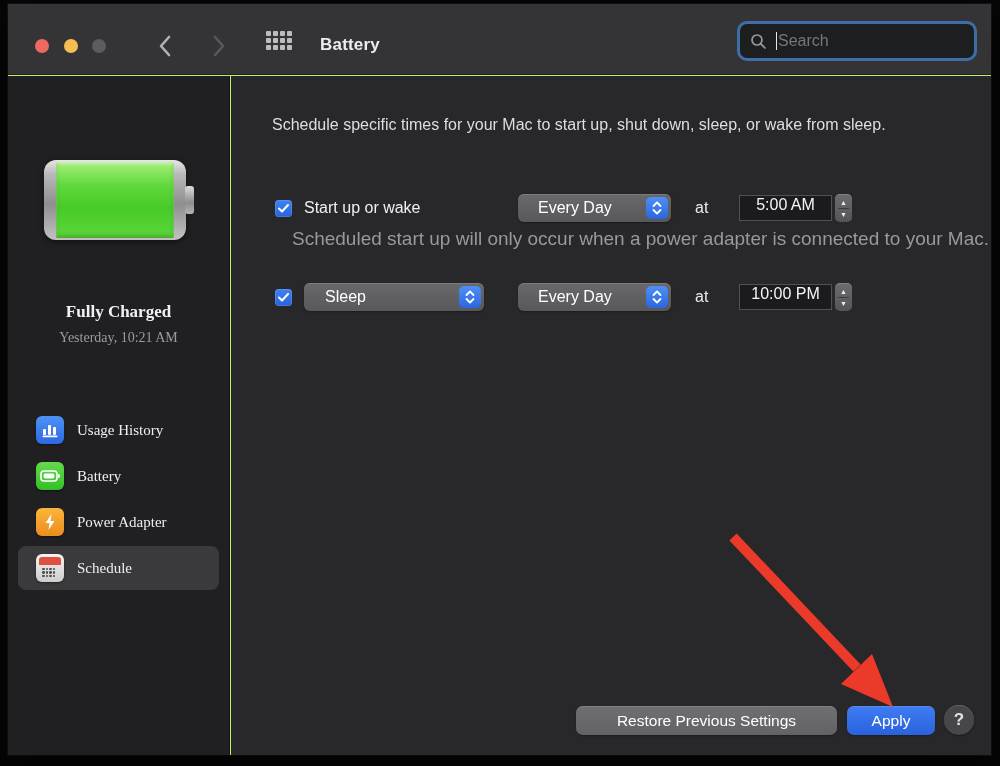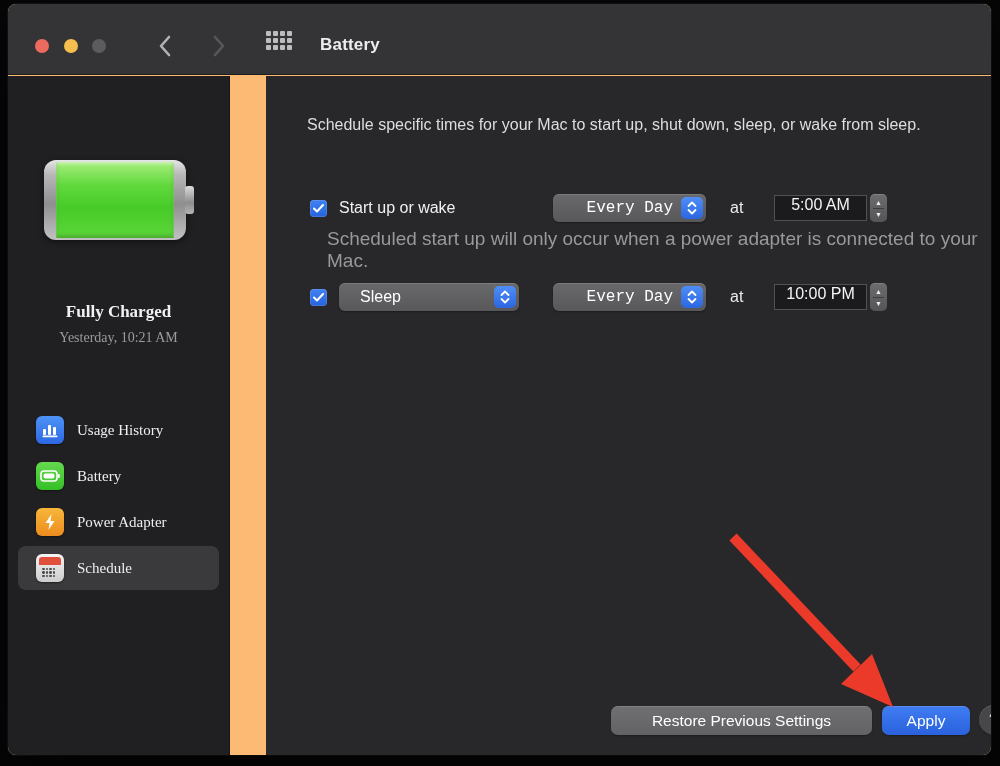--- a/index.html
+++ b/index.html
@@ -15,21 +15,21 @@
     position:absolute; inset:0;
     background:
       radial-gradient(120px 30px at 120px 762px, #3a3a3c55, transparent 70%),
       radial-gradient(160px 30px at 520px 764px, #4a4a4c44, transparent 70%),
       radial-gradient(200px 60px at 900px 10px, #55555733, transparent 70%),
       radial-gradient(150px 40px at 650px 4px, #4444.4633, transparent 70%),
       #0a0a0b;
   }
   .window {
     position:absolute; left:8px; top:4px; width:983px; height:751px;
-    background:#fdba74; border-radius:8px; overflow:hidden;
+    background:#bef264; border-radius:0; overflow:hidden;
     box-shadow:0 20px 60px rgba(0,0,0,.7), 0 0 0 1px rgba(255,255,255,.06);
   }
   
   .titlebar {
     position:absolute; left:0; top:0; right:0; height:71px;
     background:#343437; border-bottom:1px solid #1d1d1f;
   }
   .traffic { position:absolute; top:35px; width:14px; height:14px; border-radius:50%; }
   .tl-close { left:27px;  background:#ed6a5f; }
   .tl-min   { left:56px;  background:#f5bf4f; }
@@ -91,41 +91,41 @@
   .ic-usage { background:linear-gradient(180deg,#4d93f7,#2d68e2); }
   .ic-batt  { background:linear-gradient(180deg,#66d94f,#34bf26); }
   .ic-power { background:linear-gradient(180deg,#f8b63a,#ec8c1e); }
   .ic-sched { background:linear-gradient(180deg,#f4f4f4,#cdcdcd); overflow:hidden; }
   .ic-sched .cal-top { position:absolute; left:3px; right:3px; top:3px; height:8px;
     border-radius:3px 3px 0 0; background:#e1503c; }
   .ic-sched .cal-dots { position:absolute; left:6px; top:14px; width:13px; height:9px;
     display:grid; grid-template-columns:repeat(4,1fr); grid-template-rows:repeat(3,1fr); gap:1px; }
   .ic-sched .cal-dots span { background:#4c4c4e; border-radius:50%; }
   
-  .content { position:absolute; left:223px; top:72px; right:0; bottom:0; background:#28282a;margin-left:35px; }
+  .content { position:absolute; left:223px; top:72px; right:0; bottom:0; background:#28282a; }
   .desc { position:absolute; left:41px; top:38px; width:690px;
     font-size:16px; line-height:22px; color:#dededf; }
   .sched-row { position:absolute; height:28px; }
   .row-1 { left:41px; top:118px; right:0; }
   .row-2 { left:41px; top:207px; right:0; }
   .checkbox {
     position:absolute; left:3px; top:6px; width:17px; height:17px; border-radius:4px;
     background:linear-gradient(180deg,#3f82f3,#2763dc);
     display:flex; align-items:center; justify-content:center;
     box-shadow:inset 0 0 0 .5px rgba(255,255,255,.25);
   }
   .row-label { position:absolute; left:32px; top:5px; font-size:16px; color:#f0f0f1; }
   .popup {
     position:absolute; top:0; height:28px; border-radius:6px;
     background:linear-gradient(180deg,#69696c,#58585b);
     box-shadow:inset 0 .5px 0 rgba(255,255,255,.25), 0 1px 2px rgba(0,0,0,.35);
     display:flex; align-items:center; color:#ffffff; font-size:16px;
   }
   .popup .popup-label { flex:1; padding:0 8px 0 13px; white-space:nowrap; }
-  .popup.centered .popup-label { text-align:right; padding-left:2px;font-family:Liberation Mono, monospace; }
+  .popup.centered .popup-label { text-align:left; padding-left:20px; }
   .popup-cap {
     width:22px; height:22px; margin-right:3px; border-radius:5px; flex:0 0 auto;
     background:linear-gradient(180deg,#4f8ef6,#2b66e0);
     display:flex; align-items:center; justify-content:center;
   }
   .pp-sleep { left:32px; width:180px;padding-left:8px; }
   .pp-freq  { left:246px; width:153px; }
   .at-label { position:absolute; left:423px; top:5px; font-size:16px; color:#ebebec; }
   .time-field {
     position:absolute; left:467px; top:1px; width:93px; height:26px;
@@ -193,20 +193,28 @@
         <span></span>
         <span></span>
       <span></span>
         <span></span>
         <span></span>
         <span></span>
     </div>
 
     <div class="win-title">Battery</div>
 
+    <div class="searchbox">
+      <svg width="17" height="17" viewBox="0 0 17 17">
+        <circle cx="7" cy="7" r="5" fill="none" stroke="#9a9a9e" stroke-width="1.7"></circle>
+        <line x1="10.8" y1="10.8" x2="15" y2="15" stroke="#9a9a9e" stroke-width="1.7" stroke-linecap="round"></line>
+      </svg>
+      <div class="search-caret"></div>
+      <input class="search-input" type="text" placeholder="Search" style="">
+    </div>
   </div>
 
   <div class="sidebar">
     <div class="battery-graphic">
       <div class="bat-shell"></div>
       <div class="bat-fill"></div>
       <div class="bat-nub"></div>
     </div>
     <div class="status-title">Fully Charged</div>
     <div class="status-sub">Yesterday, 10:21 AM</div>

